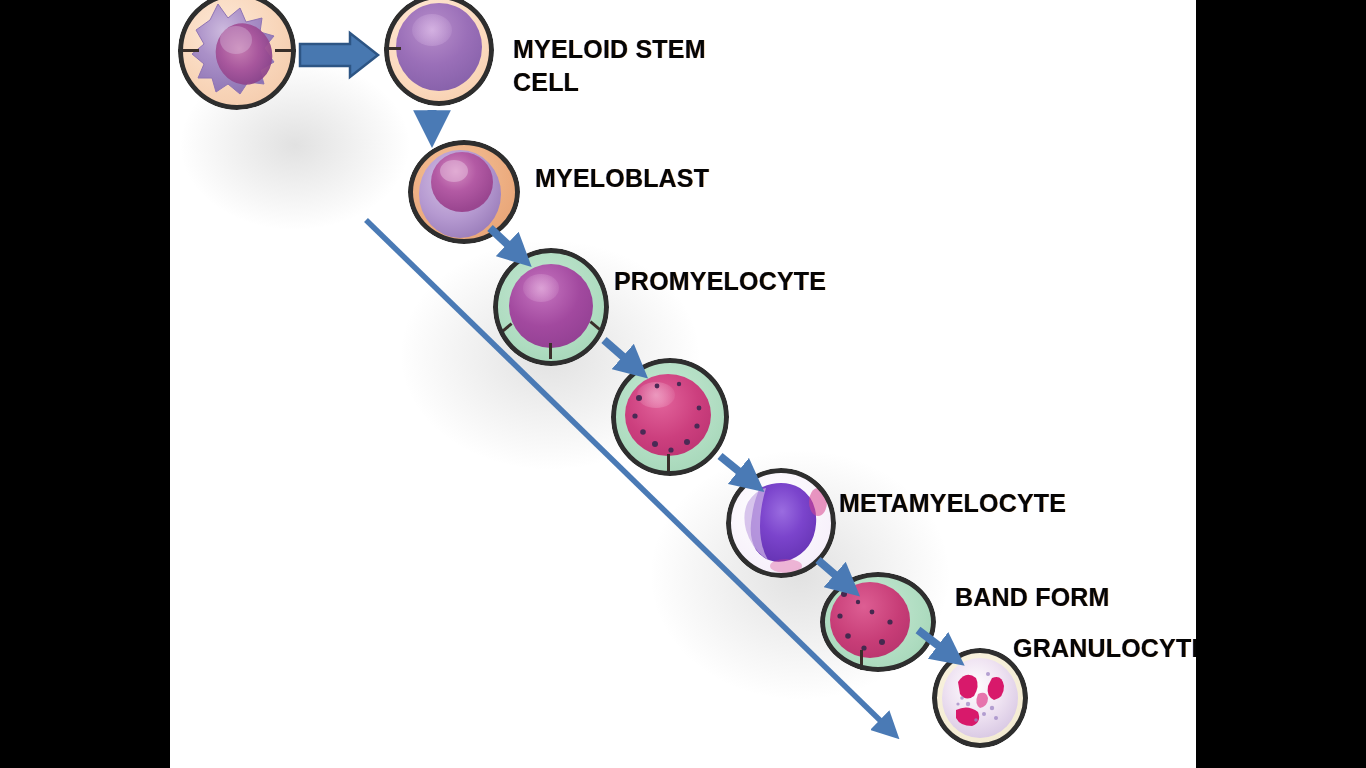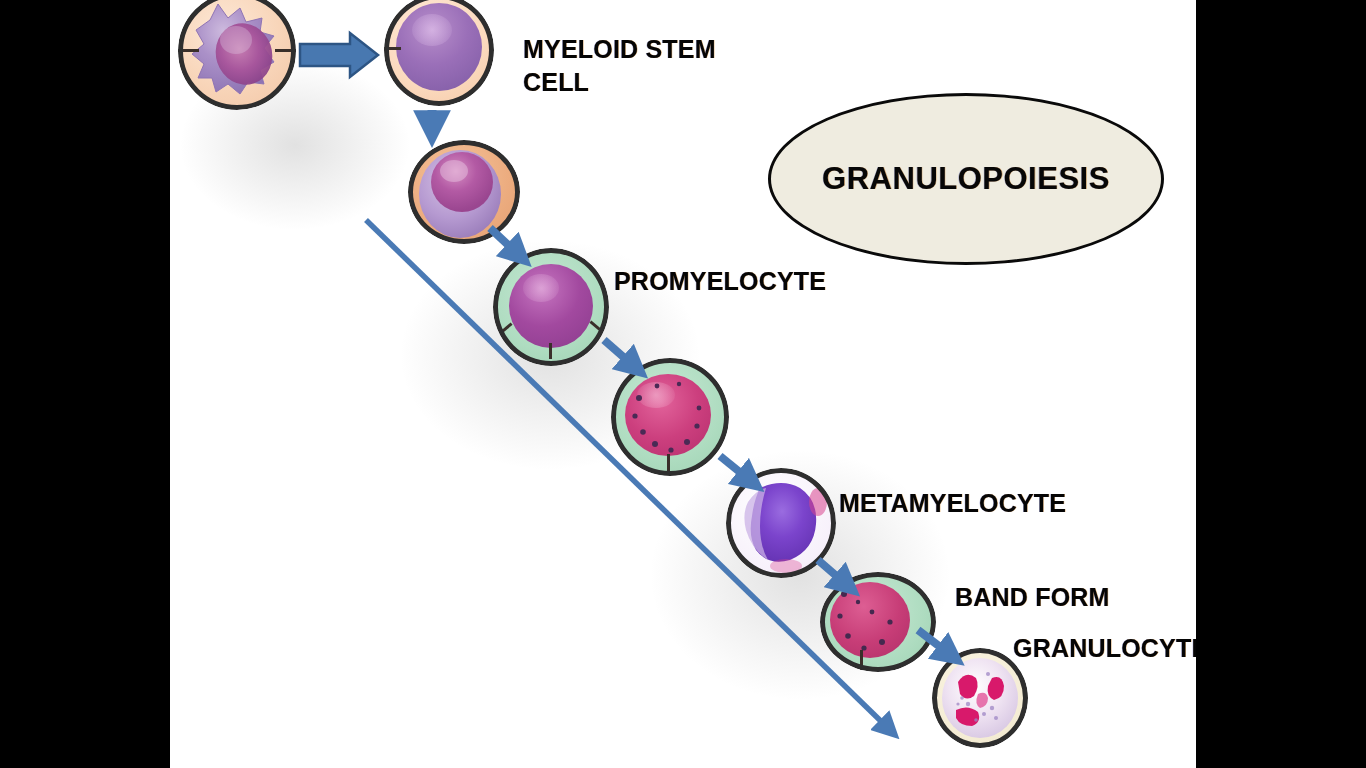--- a/index.html
+++ b/index.html
@@ -304,29 +304,26 @@
 
       <g>
         <line x1="748" y1="630" x2="782" y2="656" stroke="#4a7ab5" stroke-width="8" marker-end="url(#ahBig)"></line>
       </g>
 
       <g>
         <line x1="196" y1="220" x2="720" y2="730" stroke="#4a7ab5" stroke-width="5.5" marker-end="url(#ah)"></line>
       </g>
     </svg>
 
-    <div id="title-ellipse" style="left:598px; top:93px; width:396px; height:172px;
-                background:#efece0; border:3px solid #0a0a0a;">
-      <span class="ttext">GRANULOPOIESIS</span>
-    </div>
-
-
-    <div class="label" style="left:353px; top:33px; width:210px;">MYELOID STEM
+
+
+    <div class="label" style="left:343px; top:33px; width:210px;">MYELOID STEM
 CELL</div>
 
+    <div class="label" style="left:365px; top:162px;">MYELOBLAST</div>
 
     <div class="label" style="left:444px; top:265px;">PROMYELOCYTE</div>
 
 
     <div class="label" style="left:669px; top:487px;">METAMYELOCYTE</div>
 
     <div class="label" style="left:785px; top:581px;">BAND FORM</div>
 
     <div class="label" style="left:843px; top:632px; white-space:nowrap;">GRANULOCYTE</div>
 

